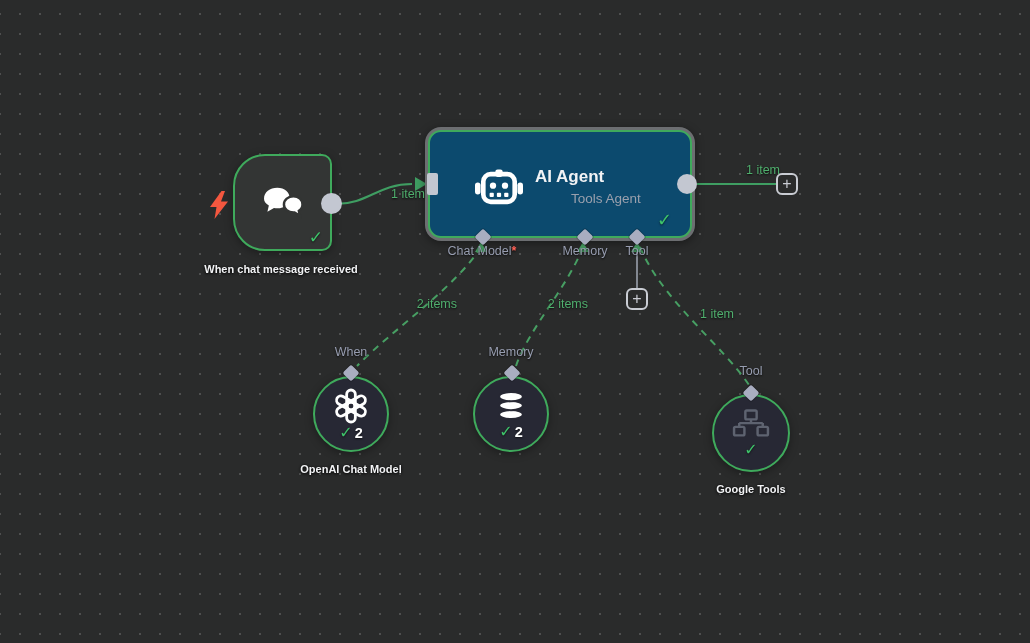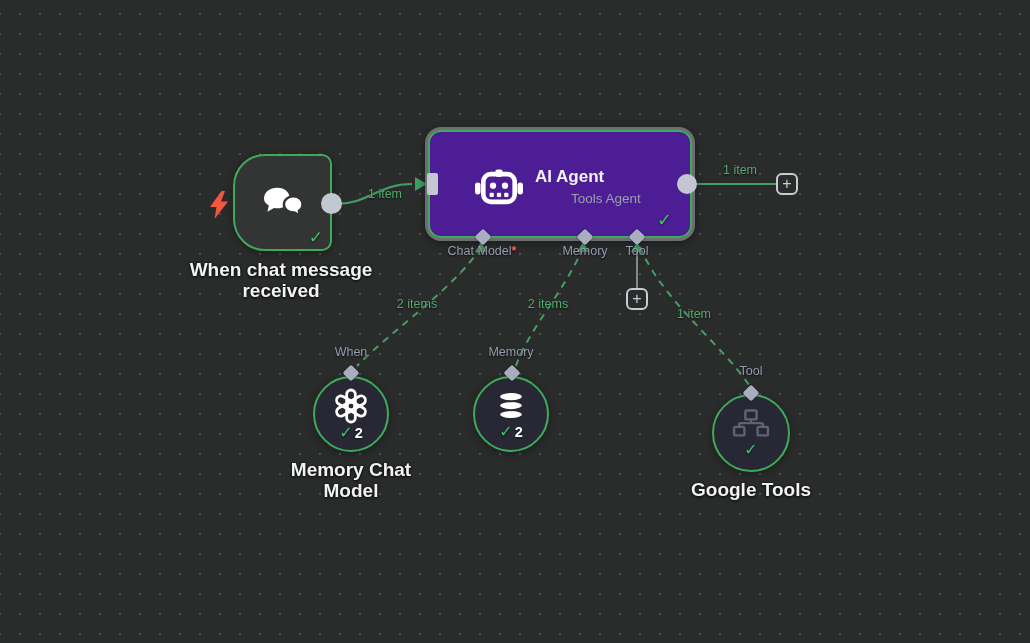--- a/index.html
+++ b/index.html
@@ -6,44 +6,44 @@
   #canvas{
     position:relative;width:1030px;height:643px;overflow:hidden;
     background-color:#2a2b2b;
     background-image:radial-gradient(circle, rgba(255,255,255,0.17) 1.15px, transparent 1.4px);
     background-size:20px 20px;background-position:10px 4px;
     font-family:"Liberation Sans","DejaVu Sans",sans-serif;
   }
   #wires{position:absolute;left:0;top:0;width:1030px;height:643px;z-index:1;}
   .node-label{
     position:absolute;z-index:4;text-align:center;color:#f2f3f5;font-weight:bold;
-    font-size:19px;line-height:21px;text-shadow:0 1px 3px rgba(0,0,0,.85),0 0 2px rgba(0,0,0,.5);
+    font-size:11px;line-height:21px;text-shadow:0 1px 3px rgba(0,0,0,.85),0 0 2px rgba(0,0,0,.5);
   }
   .port-label{
     position:absolute;z-index:3;text-align:center;color:#979db0;font-size:12.5px;
     text-shadow:0 1px 2px rgba(0,0,0,.8);white-space:nowrap;
   }
   .items-label{
-    position:absolute;z-index:3;text-align:center;color:#4fae6d;font-size:12.5px;
+    position:absolute;z-index:3;text-align:right;color:#4fae6d;font-size:12.5px;
     text-shadow:0 1px 2px rgba(0,0,0,.8);white-space:nowrap;
   }
   .req{color:#ff6257;font-weight:bold;}
   .rect-node{
     position:absolute;box-sizing:border-box;background:#333534;border:2px solid #3faa5c;
     box-shadow:0 2px 8px rgba(0,0,0,.35);z-index:2;
   }
   #trigger-node{left:233px;top:154px;width:99px;height:97px;border-radius:32px 10px 10px 32px;
     display:flex;align-items:center;justify-content:center;}
   #agent-outer{
     position:absolute;left:425px;top:127px;width:270px;height:114px;box-sizing:border-box;
     background:#6c6e71;border-radius:16px;padding:3px;z-index:2;box-shadow:0 2px 10px rgba(0,0,0,.4);
   }
   #agent-inner{
     position:relative;box-sizing:border-box;width:100%;height:100%;
-    background:#4c1d95;border:2px solid #3faa5c;border-radius:13px;
+    background:#0c4a6e;border:2px solid #3faa5c;border-radius:13px;
   }
   .check{color:#3ec46a;font-weight:800;font-size:17px;line-height:1;text-shadow:0 1px 2px rgba(0,0,0,.6);}
   .node-check{position:absolute;z-index:3;}
   .endpoint{position:absolute;z-index:5;background:#c3c7d1;}
   .circle-ep{width:21px;height:21px;border-radius:50%;}
   .diamond{
     position:absolute;width:12px;height:12px;background:#a9adc0;border-radius:2px;
     transform:rotate(45deg);z-index:5;box-shadow:0 0 0 1px rgba(0,0,0,.2);
   }
   .plus-btn{
@@ -153,21 +153,21 @@
         <rect x="-6.5" y="-24" width="13" height="30" rx="6.5" transform="rotate(180)"></rect>
         <rect x="-6.5" y="-24" width="13" height="30" rx="6.5" transform="rotate(240)"></rect>
         <rect x="-6.5" y="-24" width="13" height="30" rx="6.5" transform="rotate(300)"></rect>
       </g>
     </svg>
     <div class="runrow">
       <span class="check">✓</span>
       <span class="runcount">2</span>
     </div>
   </div>
-  <div class="node-label" style="left:261px;top:459px;width:180px;">Memory Chat Model</div>
+  <div class="node-label" style="left:261px;top:459px;width:180px;">OpenAI Chat Model</div>
 
   <div class="port-label" style="left:481px;top:345px;width:60px;">Memory</div>
   <div class="diamond" style="left:506px;top:367px;"></div>
   <div id="memory-node" class="circle-node">
     <svg width="34" height="34" viewBox="0 0 40 40">
       <ellipse cx="20" cy="30" rx="14" ry="5.4" fill="#ffffff" stroke="#272834" stroke-width="2.4"></ellipse>
       <ellipse cx="20" cy="19.5" rx="14" ry="5.4" fill="#ffffff" stroke="#272834" stroke-width="2.4"></ellipse>
       <ellipse cx="20" cy="9" rx="14" ry="5.4" fill="#ffffff" stroke="#272834" stroke-width="2.4"></ellipse>
     </svg>
     <div class="runrow">

